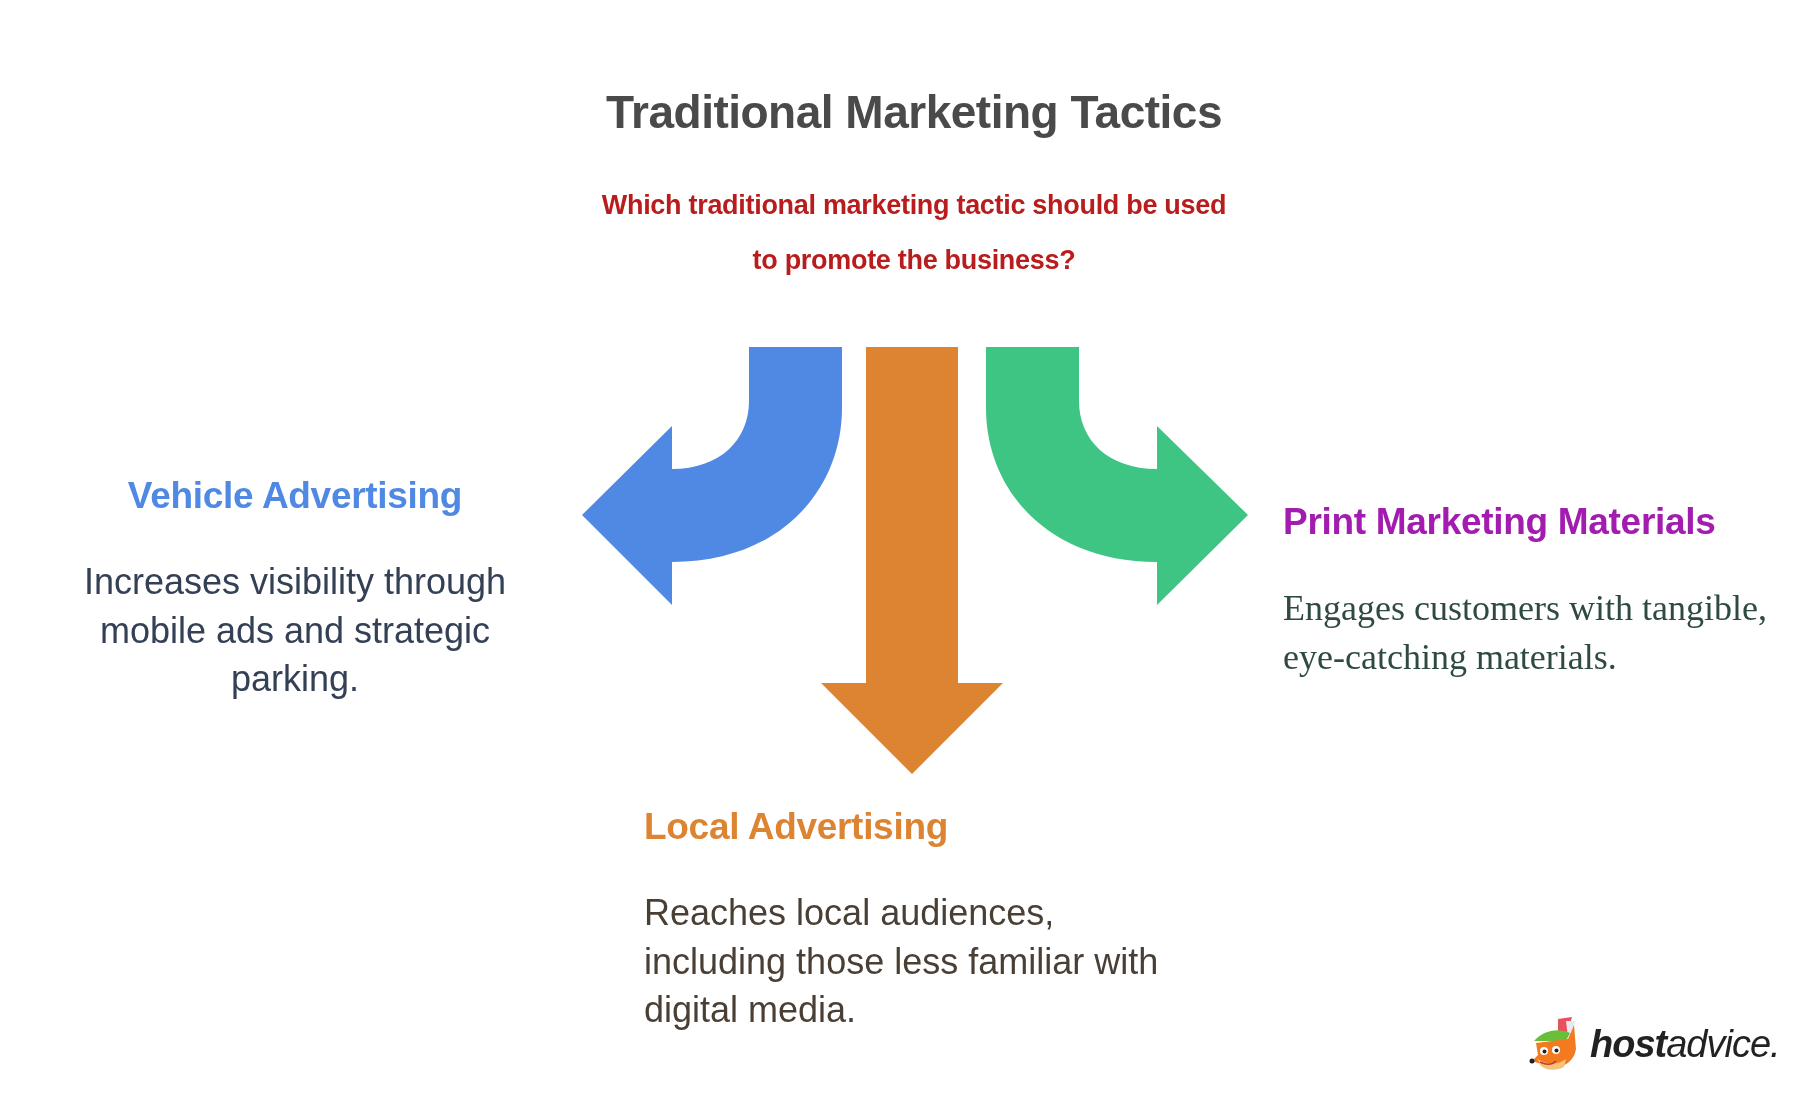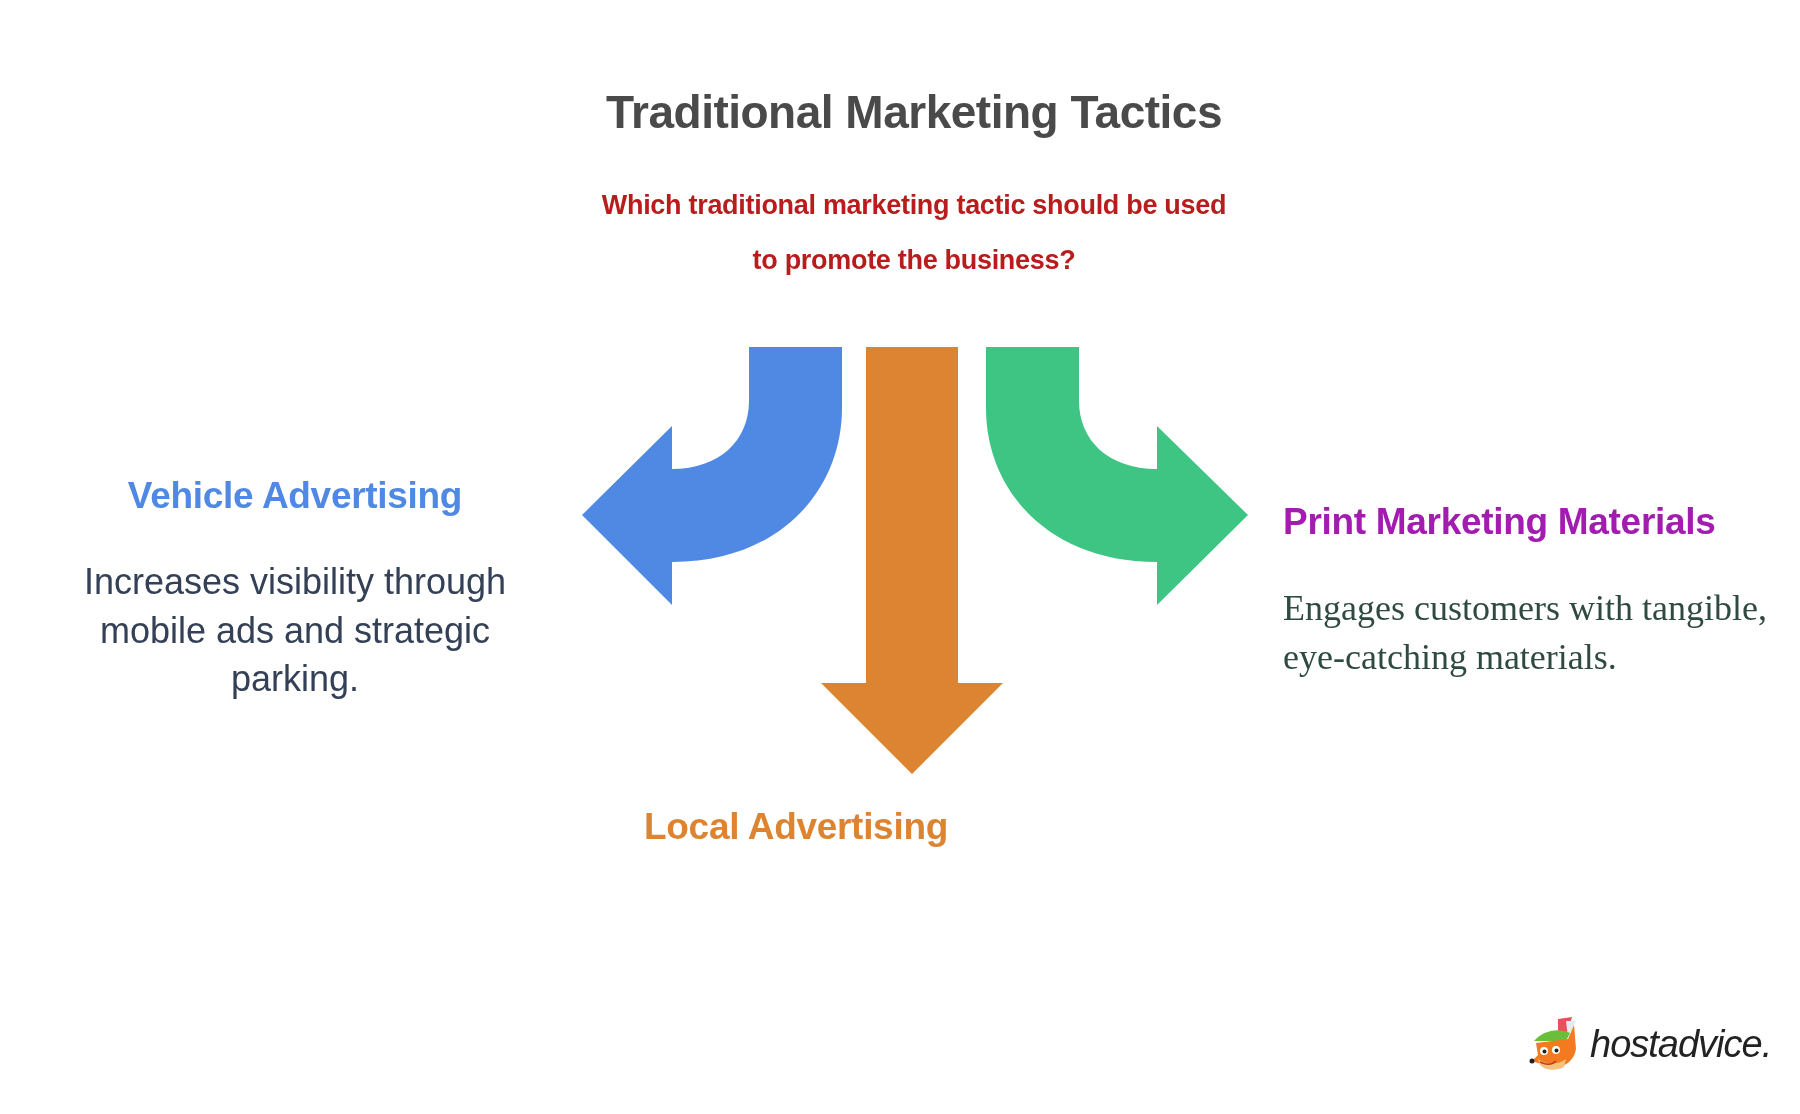--- a/index.html
+++ b/index.html
@@ -95,21 +95,21 @@
     }
     .logo svg { display: block; }
     .logo-text {
       font-size: 38px;
       font-style: italic;
       color: #222222;
       margin-left: 6px;
       letter-spacing: -1px;
       white-space: nowrap;
     }
-    .logo-text .strong { font-weight: normal; }
+    .logo-text .strong { font-weight: bold; }
   </style>
 </head>
 <body>
 
 <div class="title">Traditional Marketing Tactics</div>
 
 <div class="question">Which traditional marketing tactic should be used to promote the business?</div>
 
 <svg class="arrows" viewBox="0 0 1800 1114" xmlns="http://www.w3.org/2000/svg">
 
@@ -131,20 +131,21 @@
   <div class="body">Increases visibility through mobile ads and strategic parking.</div>
 </div>
 
 <div class="panel panel-right">
   <div class="heading">Print Marketing Materials</div>
   <div class="body">Engages customers with tangible, eye-catching materials.</div>
 </div>
 
 <div class="panel panel-bottom">
   <div class="heading">Local Advertising</div>
+  <div class="body">Reaches local audiences, including those less familiar with digital media.</div>
 </div>
 
 <div class="logo">
   <svg width="56" height="58" viewBox="0 0 56 58" xmlns="http://www.w3.org/2000/svg">
 
     <path d="M30 4 L44 2 L38 22 L30 20 Z" fill="#e8505b"></path>
     <path d="M38 6 L48 6 L40 22 Z" fill="#e9e9f3"></path>
 
     <path d="M6 26 C14 16 30 12 42 18 L38 26 Z" fill="#6abf3a"></path>
 

